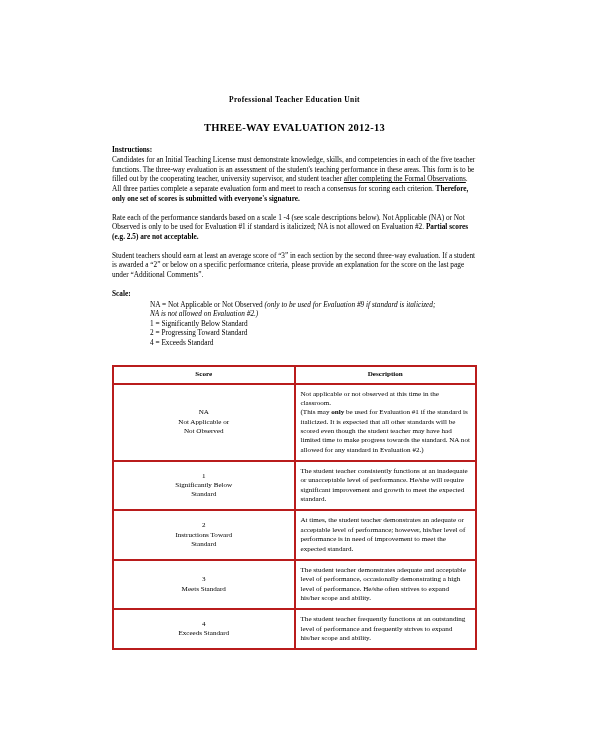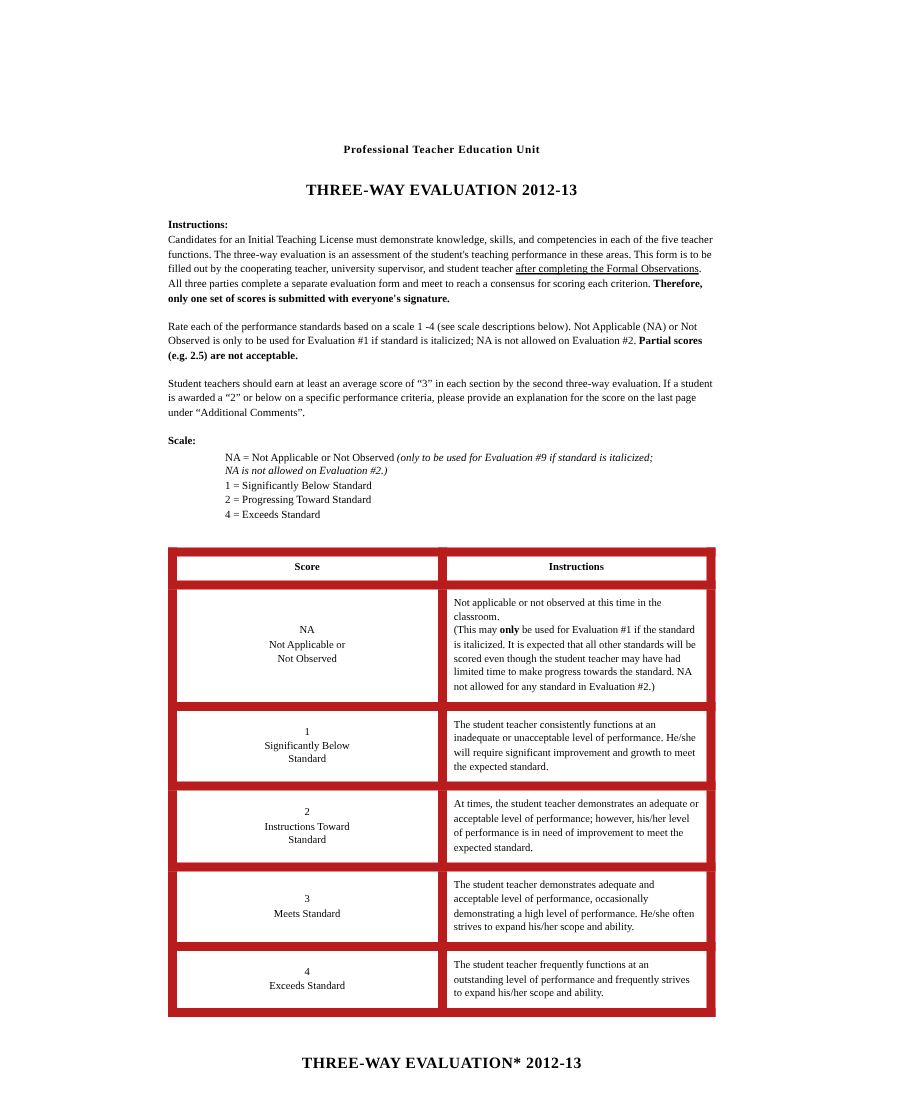--- a/index.html
+++ b/index.html
@@ -61,21 +61,21 @@
   .scale-line .italic { font-style: italic; }
 
   table.eval-table {
     width: 100%;
     border-collapse: collapse;
     margin-top: 18px;
     table-layout: fixed;
   }
   table.eval-table th,
   table.eval-table td {
-    border: 6px solid #b91c1c;
+    border: 2px solid #b91c1c;
     vertical-align: middle;
     font-size: 7.1px;
     line-height: 1.32;
   }
   table.eval-table th {
     text-align: center;
     font-weight: bold;
     padding: 3px 2px;
     background: #ffffff;
   }
@@ -121,21 +121,21 @@
     <div class="scale-line"><span></span><span class="italic">NA is not allowed on Evaluation #2.)</span></div>
     <div class="scale-line"><span>1 = Significantly Below Standard</span></div>
     <div class="scale-line"><span>2 = Progressing Toward Standard</span></div>
     <div class="scale-line"><span>4 = Exceeds Standard</span></div>
   </div>
 
   <table class="eval-table">
     <thead>
       <tr>
         <th>Score</th>
-        <th>Instructions</th>
+        <th>Description</th>
       </tr>
     </thead>
     <tbody>
       <tr>
         <td class="score-cell">
           <span class="score-num">NA</span>
           <span class="score-num">Not Applicable or</span>
           <span class="score-num">Not Observed</span>
         </td>
         <td class="desc-cell"><span>Not applicable or not observed at this time in the classroom.</span><br><span>(This may </span><span class="bold">only</span><span> be used for Evaluation #1 if the standard is italicized. It is expected that all other standards will be scored even though the student teacher may have had limited time to make progress towards the standard. NA not allowed for any standard in Evaluation #2.)</span></td>
@@ -166,15 +166,14 @@
       <tr>
         <td class="score-cell">
           <span class="score-num">4</span>
           <span class="score-num">Exceeds Standard</span>
         </td>
         <td class="desc-cell">The student teacher frequently functions at an outstanding level of performance and frequently strives to expand his/her scope and ability.</td>
       </tr>
     </tbody>
   </table>
 
-  <div class="footer-title">THREE-WAY EVALUATION* 2012-13</div>
 
 </div>
 
 </body></html>

